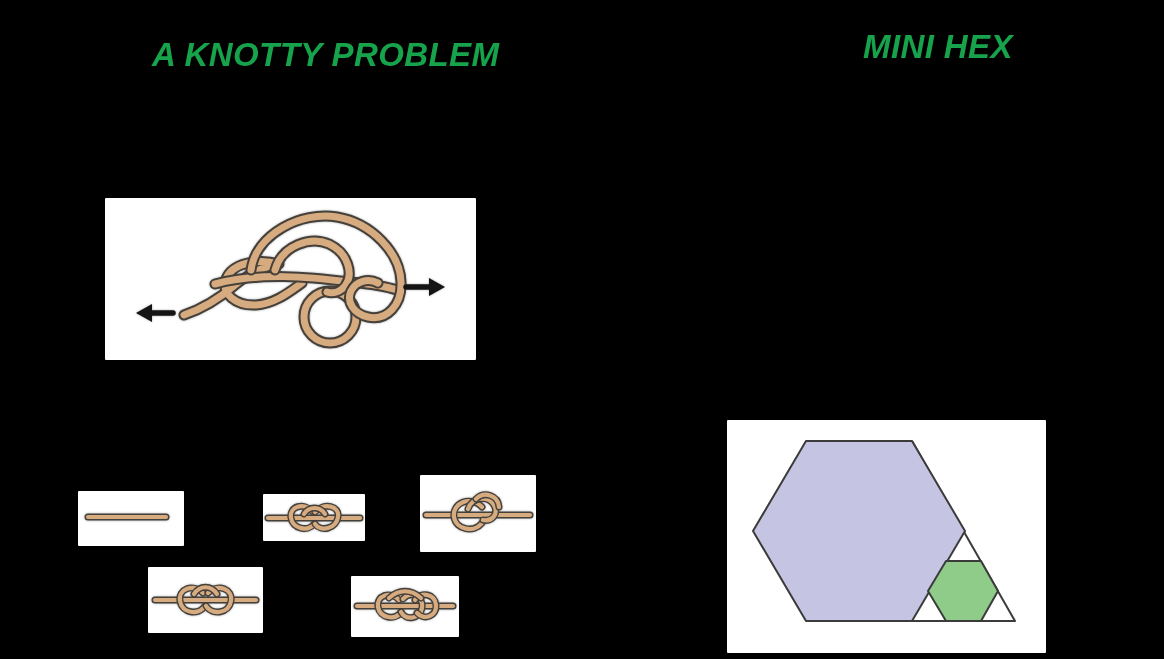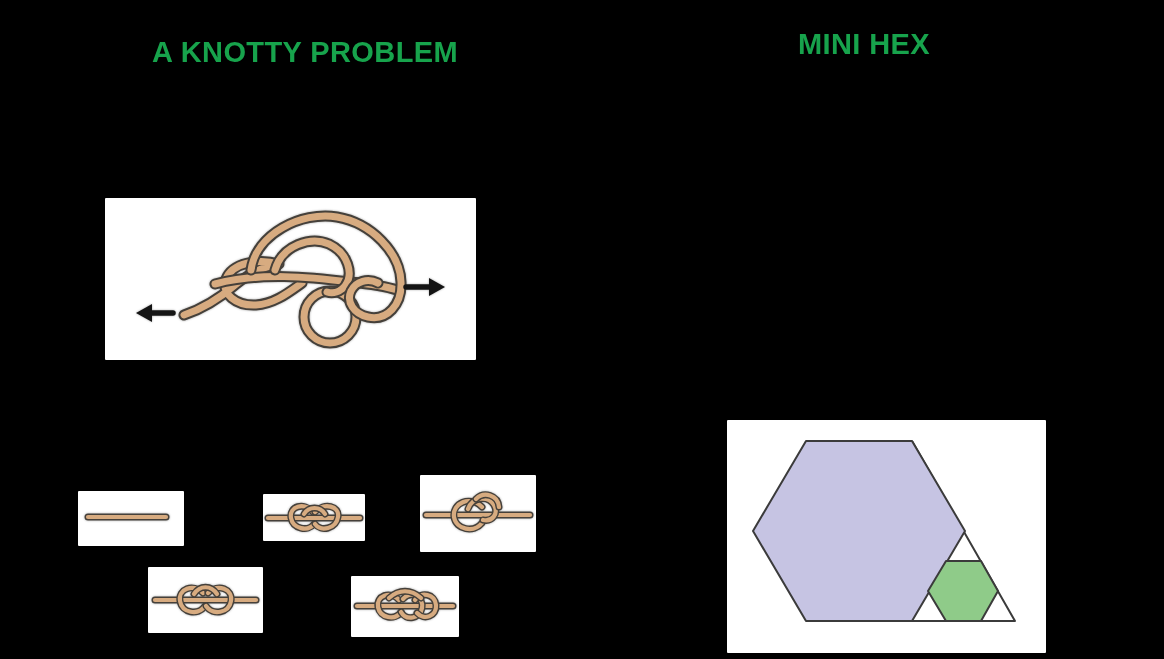--- a/index.html
+++ b/index.html
@@ -1,38 +1,38 @@
 <!DOCTYPE html>
 <html style="--page-bg: #000000; --panel-bg: #ffffff; --green: #17A34C; --rope: #D7AB80; --rope-outline: #45403A; --arrow: #141414; --hex-purple: #C6C4E3; --hex-green: #8FCB89; --shape-outline: #3B3B3B;"><head>
 <meta charset="utf-8">
 <style>
   html,body{margin:0;padding:0;background:var(--page-bg,#000);}
   #canvas{position:relative;width:1164px;height:659px;background:var(--page-bg,#000);
           font-family:"Liberation Sans",sans-serif;overflow:hidden;}
   .title{position:absolute;font-weight:700;color:var(--green,#17A34C);
-         font-size:29px;letter-spacing:.4px;white-space:nowrap;}
+         font-size:33px;letter-spacing:.4px;white-space:nowrap;font-style:italic;}
   .panel{position:absolute;background:var(--panel-bg,#fff);border-radius:1px;}
   svg{display:block;width:100%;height:100%;}
   
   .ro{fill:none;stroke:var(--rope-outline,#45403A);stroke-width:11;stroke-linecap:round;stroke-linejoin:round;}
   .rf{fill:none;stroke:var(--rope,#D7AB80);stroke-width:7;stroke-linecap:round;stroke-linejoin:round;}
   .ros{fill:none;stroke:var(--rope-outline,#45403A);stroke-width:7;stroke-linecap:round;stroke-linejoin:round;}
   .rfs{fill:none;stroke:var(--rope,#D7AB80);stroke-width:4.2;stroke-linecap:round;stroke-linejoin:round;}
   .arrow-line{stroke:var(--arrow,#141414);stroke-width:5.5;stroke-linecap:round;}
   .arrow-head{fill:var(--arrow,#141414);}
   .shape{stroke:var(--shape-outline,#3B3B3B);stroke-width:2;stroke-linejoin:round;}
   .knot-svg{filter:drop-shadow(0 0 1px rgba(60,60,60,.45));}
 </style>
 </head>
 <body>
 
 <div id="canvas">
 
   <div class="title" style="left:152px;top:36px;">A KNOTTY PROBLEM</div>
-  <div class="title" style="left:798px;top:28px;">MINI HEX</div>
+  <div class="title" style="left:863px;top:28px;">MINI HEX</div>
 
   <div class="panel" style="left:105px;top:198px;width:371px;height:162px;">
     <svg class="knot-svg" viewBox="0 0 371 162">
       <defs>
         <path id="k1" d="M 79 117 C 100 110 116 99 130 87 C 145 75 160 68 174 66 C 153 60 127 65 121 81 C 116 96 131 108 151 107 C 169 106 183 95 197 85"></path>
         <path id="k3" d="M 199 119 a 26 26 0 1 0 52 0 a 26 26 0 1 0 -52 0"></path>
         <path id="k2" d="M 110 86 C 155 74 205 79 245 84 C 265 86 280 88 292 92"></path>
         <path id="k4" d="M 170 72 C 177 47 206 38 224 46 C 243 55 249 76 240 88 C 235 94 228 96 222 94"></path>
         <path id="k5" d="M 146 72 C 151 36 196 13 232 19 C 267 25 295 55 296 84 C 297 107 282 123 263 119 C 249 116 241 104 246 93 C 251 83 263 80 273 85"></path>
       </defs>

